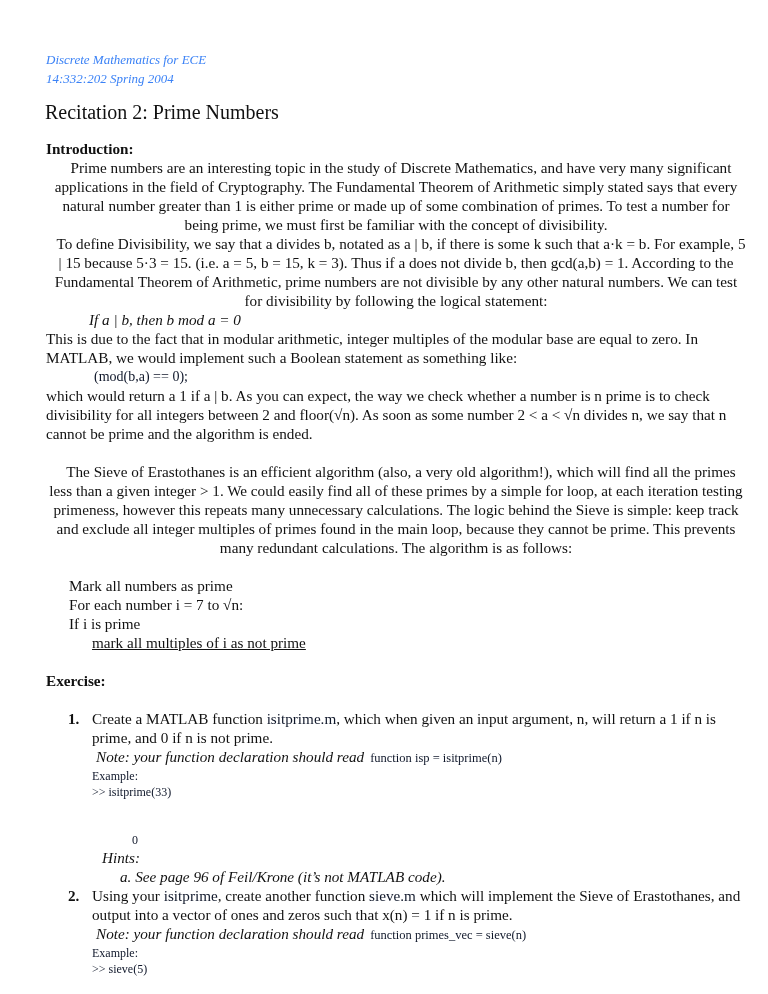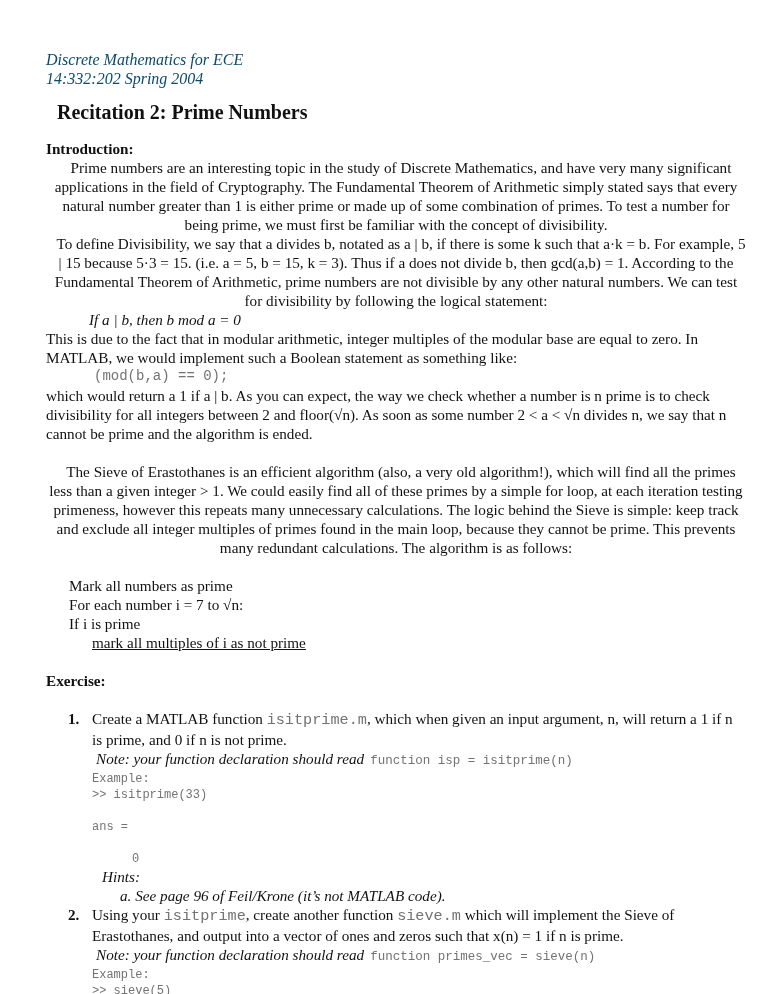--- a/index.html
+++ b/index.html
@@ -1,23 +1,23 @@
 <!DOCTYPE html>
 <html><head>
   <meta charset="utf-8">
   <style>
     html, body { margin: 0; padding: 0; background: #ffffff; }
     body {
       width: 768px; height: 994px; overflow: hidden; position: relative;
       font-family: "Liberation Serif", serif; color: #111111;
       font-size: 15.2px; line-height: 19px;
     }
-    .mono { font-family: Liberation Mono, monospace; color: #737373; }
-    .header { position: absolute; left: 46px; top: 50px; font-style: italic; font-size: 16px; line-height: 19px; color: #0c4a6e; }
-    .title { position: absolute; left: 57px; top: 100px; font-weight: bold; font-size: 20px; line-height: 24px; margin: 0; }
+    .mono { font-family: Liberation Serif, serif; color: #0f172a; }
+    .header { position: absolute; left: 46px; top: 50px; font-style: italic; font-size: 13px; line-height: 19px; color: #3b82f6; }
+    .title { position: absolute; left: 45px; top: 100px; font-weight: normal; font-size: 20px; line-height: 24px; margin: 0; }
     .section-label { font-weight: bold; }
     .abs { position: absolute; left: 46px; width: 700px; }
     .para { margin: 0; }
     .indent-first { text-indent: 10px; text-align: center; }
     .formula { font-style: italic; padding-left: 43px; }
     .code-line { padding-left: 48px; font-size: 14px; }
     .algo { padding-left: 23px; }
     .algo .sub { padding-left: 23px; text-decoration: underline; }
     .ex-item { position: relative; padding-left: 46px; }
     .ex-num { position: absolute; left: 22px; top: 0; font-weight: bold; }
@@ -58,21 +58,20 @@
   <div class="section-label">Exercise:</div>
   <div style="height:19px"></div>
 
   <div class="ex-item">
     <span class="ex-num">1.</span>
     <span>Create a MATLAB function </span><span class="mono">isitprime.m</span><span>, which when given an input argument, n, will return a 1 if n is prime, and 0 if n is not prime.</span>
     <div class="note"><span>Note: your function declaration should read</span><span class="mono">function isp = isitprime(n)</span></div>
     <div class="mono small-code">Example:</div>
     <div class="mono small-code">&gt;&gt; isitprime(33)</div>
     <div style="height:16px"></div>
-    <div class="mono small-code">ans =</div>
     <div style="height:16px"></div>
     <div class="mono small-code" style="padding-left:40px;">0</div>
     <div class="hints">Hints:</div>
     <div class="hint-a">a.   See page 96 of Feil/Krone (it’s not MATLAB code).</div>
   </div>
 
   <div class="ex-item">
     <span class="ex-num">2.</span>
     <span>Using your </span><span class="mono">isitprime</span><span>, create another function </span><span class="mono">sieve.m</span><span>  which will implement the Sieve of Erastothanes, and output into a vector of ones and zeros such that x(n) = 1 if n is prime.</span>
     <div class="note"><span>Note: your function declaration should read</span><span class="mono">function primes_vec = sieve(n)</span></div>

